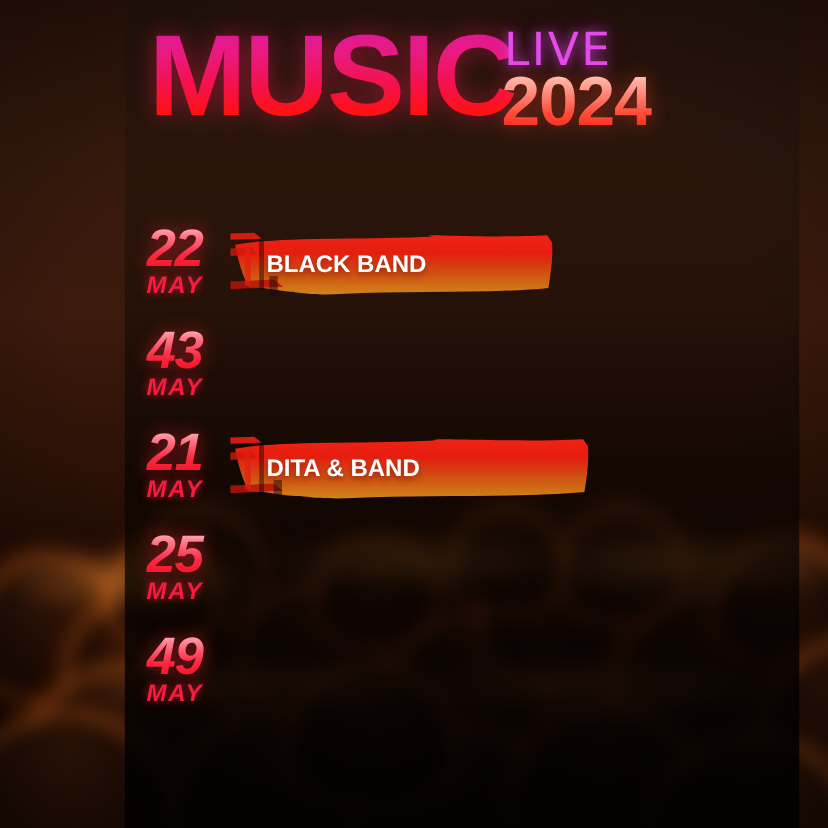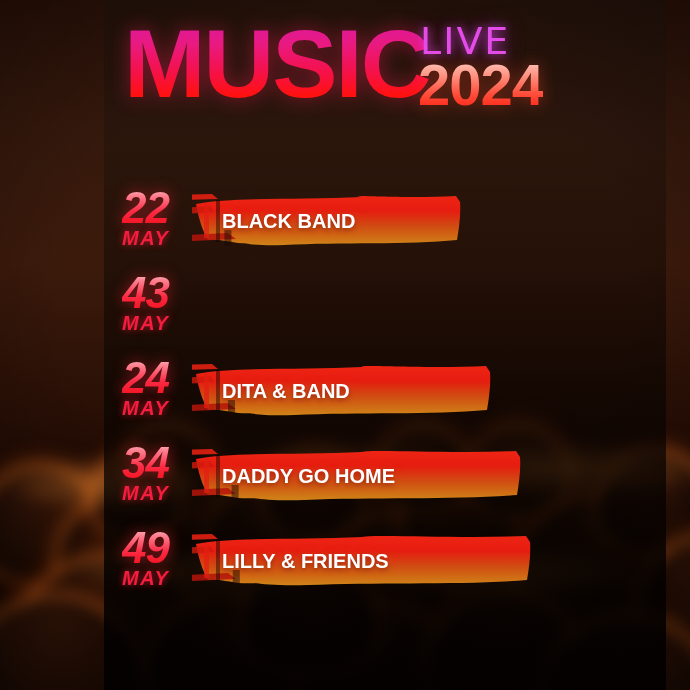--- a/index.html
+++ b/index.html
@@ -213,21 +213,21 @@
             </div>
           </div>
           <div class="row">
             <div class="date">
               <span class="dnum">43</span>
               <span class="dmon">MAY</span>
             </div>
           </div>
           <div class="row">
             <div class="date">
-              <span class="dnum">24</span>
+              <span class="dnum">21</span>
               <span class="dmon">MAY</span>
             </div>
             <div class="banner" style="width:300px">
               <svg width="300" height="62" viewBox="0 0 300 62">
                 <defs>
                   <linearGradient id="bg2" x1="0" y1="0" x2="0" y2="1">
                     <stop offset="0%" stop-color="#ef2414"></stop>
                     <stop offset="30%" stop-color="#e51c10"></stop>
                     <stop offset="62%" stop-color="#d04d12"></stop>
                     <stop offset="100%" stop-color="#cf8418"></stop>
@@ -239,67 +239,27 @@
                 <path d="M -14 18 L 18 16 L 22 22 L -10 24 Z" fill="#cf1a0c" opacity=".8"></path>
                 <rect x="12" y="14" width="5" height="34" fill="#e21e11" opacity=".7"></rect>
                 <rect x="24" y="10" width="4" height="42" fill="#0d0402" opacity=".45"></rect>
                 <rect x="36" y="40" width="7" height="16" fill="#1a0703" opacity=".5"></rect>
               </svg>
               <div class="blabel" style="width: 300px; font-size: 20px;">DITA &amp; BAND</div>
             </div>
           </div>
           <div class="row">
             <div class="date">
-              <span class="dnum">34</span>
-              <span class="dmon">MAY</span>
-            </div>
-            <div class="banner" style="width:330px">
-              <svg width="330" height="62" viewBox="0 0 330 62">
-                <defs>
-                  <linearGradient id="bg3" x1="0" y1="0" x2="0" y2="1">
-                    <stop offset="0%" stop-color="#ef2414"></stop>
-                    <stop offset="30%" stop-color="#e51c10"></stop>
-                    <stop offset="62%" stop-color="#d04d12"></stop>
-                    <stop offset="100%" stop-color="#cf8418"></stop>
-                  </linearGradient>
-                </defs>
-                <path d="M 4 14 C 40 7, 110 10, 170 7 C 181.50000000000003 4, 257.40000000000003 9, 324 6 L 328 12 C 329 24, 327 38, 325 50 C 264 55, 181.50000000000003 52, 112.2 55 C 72.6 57, 42.9 50, 62 53 C 44 55, 30 48, 16 50 C 10 40, 6 26, 4 14 Z" fill="url(#bg3)"></path>
-                <path d="M -52 6 L 20 4 L 26 9 L -46 11 Z" fill="#e22012" opacity=".9"></path>
-                <path d="M -30 46 L 36 43 L 44 49 L -22 52 Z" fill="#b5140a" opacity=".85"></path>
-                <path d="M -14 18 L 18 16 L 22 22 L -10 24 Z" fill="#cf1a0c" opacity=".8"></path>
-                <rect x="12" y="14" width="5" height="34" fill="#e21e11" opacity=".7"></rect>
-                <rect x="24" y="10" width="4" height="42" fill="#0d0402" opacity=".45"></rect>
-                <rect x="39.6" y="40" width="7" height="16" fill="#1a0703" opacity=".5"></rect>
-              </svg>
-              <div class="blabel" style="width: 330px; font-size: 20px;">DADDY GO HOME</div>
+              <span class="dnum">25</span>
+              <span class="dmon">MAY</span>
             </div>
           </div>
           <div class="row">
             <div class="date">
               <span class="dnum">49</span>
               <span class="dmon">MAY</span>
-            </div>
-            <div class="banner" style="width:340px">
-              <svg width="340" height="62" viewBox="0 0 340 62">
-                <defs>
-                  <linearGradient id="bg4" x1="0" y1="0" x2="0" y2="1">
-                    <stop offset="0%" stop-color="#ef2414"></stop>
-                    <stop offset="30%" stop-color="#e51c10"></stop>
-                    <stop offset="62%" stop-color="#d04d12"></stop>
-                    <stop offset="100%" stop-color="#cf8418"></stop>
-                  </linearGradient>
-                </defs>
-                <path d="M 4 14 C 40 7, 110 10, 170 7 C 187.00000000000003 4, 265.2 9, 334 6 L 338 12 C 339 24, 337 38, 335 50 C 272 55, 187.00000000000003 52, 115.60000000000001 55 C 74.8 57, 44.2 50, 62 53 C 44 55, 30 48, 16 50 C 10 40, 6 26, 4 14 Z" fill="url(#bg4)"></path>
-                <path d="M -52 6 L 20 4 L 26 9 L -46 11 Z" fill="#e22012" opacity=".9"></path>
-                <path d="M -30 46 L 36 43 L 44 49 L -22 52 Z" fill="#b5140a" opacity=".85"></path>
-                <path d="M -14 18 L 18 16 L 22 22 L -10 24 Z" fill="#cf1a0c" opacity=".8"></path>
-                <rect x="12" y="14" width="5" height="34" fill="#e21e11" opacity=".7"></rect>
-                <rect x="24" y="10" width="4" height="42" fill="#0d0402" opacity=".45"></rect>
-                <rect x="40.8" y="40" width="7" height="16" fill="#1a0703" opacity=".5"></rect>
-              </svg>
-              <div class="blabel" style="width: 340px; font-size: 20px;">LILLY &amp; FRIENDS</div>
             </div>
           </div>
         </div>
 
     </div>
   </div>
 </div>
 
 </body></html>

